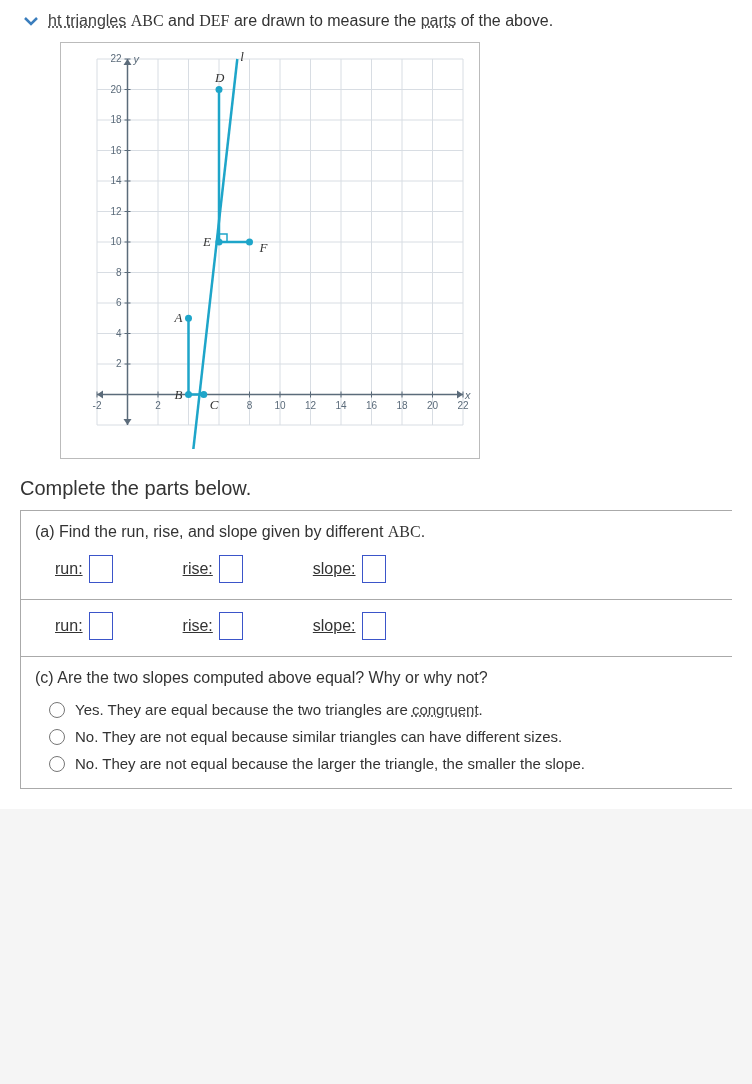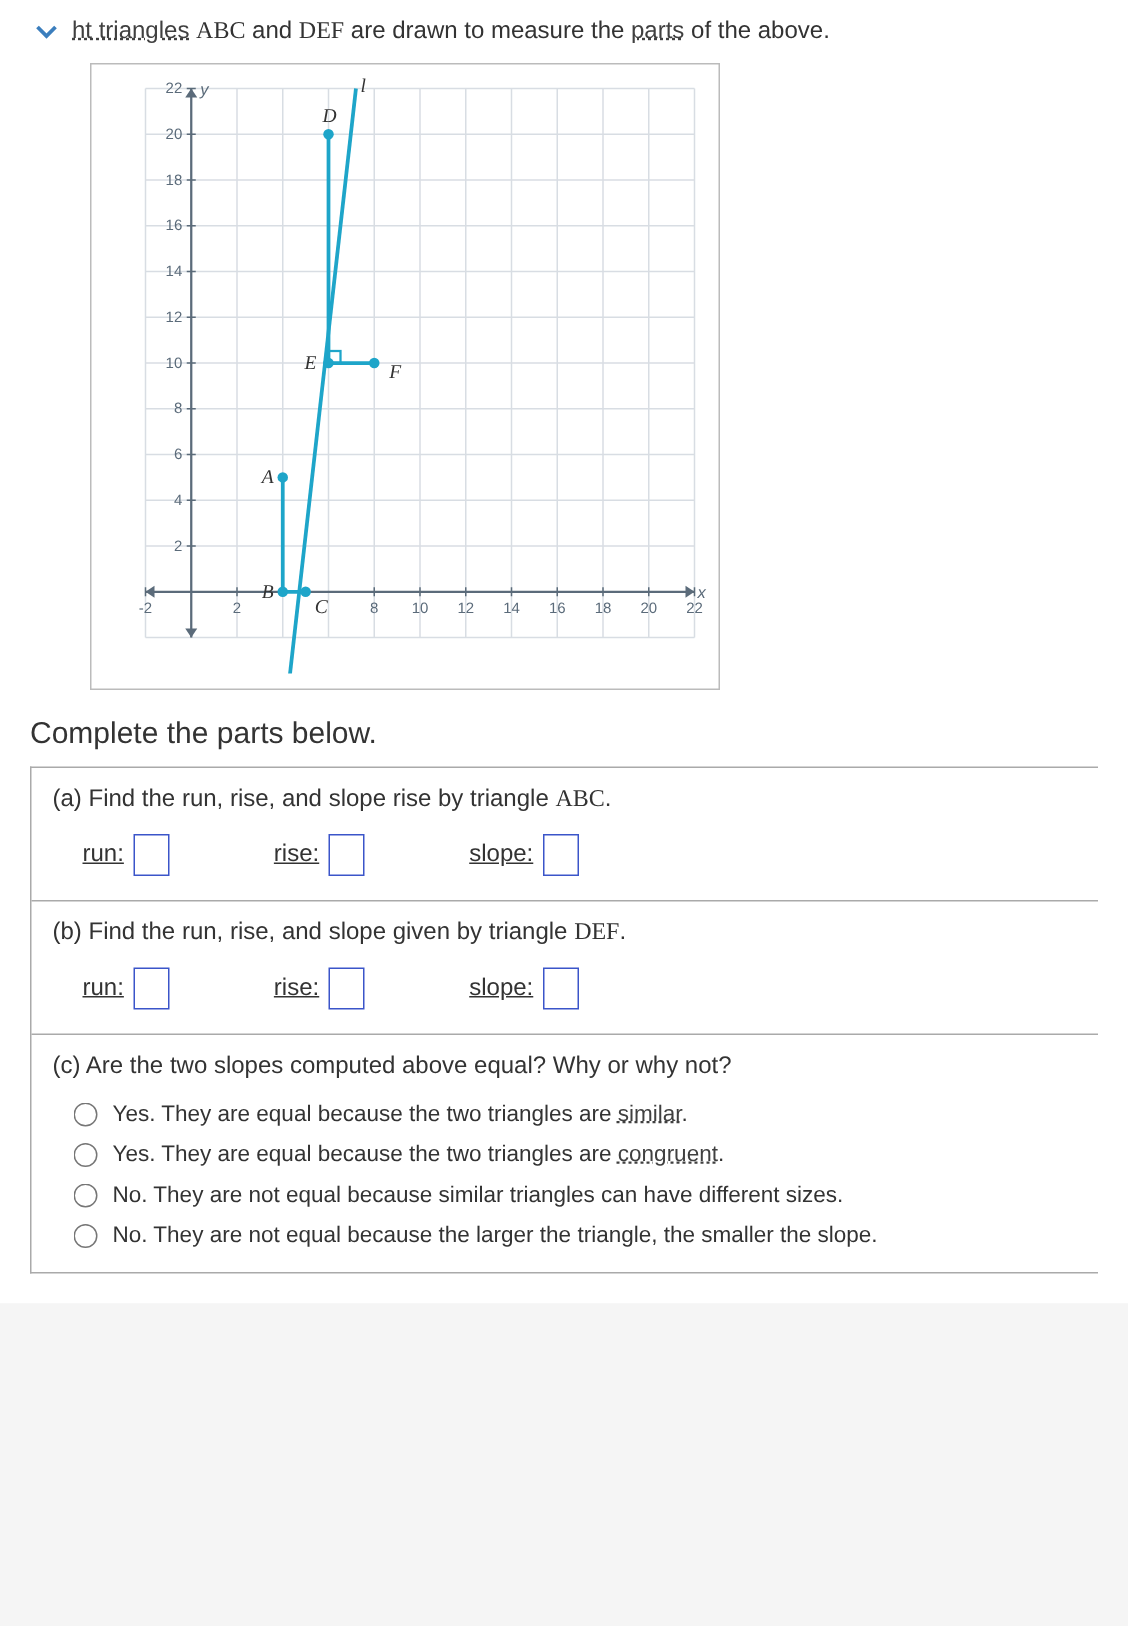--- a/index.html
+++ b/index.html
@@ -207,67 +207,58 @@
         <text x="192.5" y="203" font-size="13" font-style="italic" fill="#333" font-family="Georgia">F</text>
       </svg>
   </div>
 
   <p class="parts-below">Complete the parts below.</p>
 
   <div class="parts">
 
     <div class="part">
       <p class="question">
-        <span>(a) Find the run, rise, and slope rise by triangle </span><span class="math">ABC</span>.
+        <span>(a) Find the run, rise, and slope given by different </span><span class="math">ABC</span>.
       </p>
       <div class="inputs-row">
         <div class="input-group">
           <span>run:</span>
           <input class="small-input" style="">
         </div>
         <div class="input-group">
           <span>rise:</span>
           <input class="small-input" style="">
         </div>
         <div class="input-group">
           <span>slope:</span>
           <input class="small-input" style="">
         </div>
       </div>
     </div>
 
     <div class="part">
-      <p class="question">
-        <span>(b) Find the run, rise, and slope given by triangle </span><span class="math">DEF</span>.
-      </p>
       <div class="inputs-row">
         <div class="input-group">
           <span>run:</span>
           <input class="small-input" style="">
         </div>
         <div class="input-group">
           <span>rise:</span>
           <input class="small-input" style="">
         </div>
         <div class="input-group">
           <span>slope:</span>
           <input class="small-input" style="">
         </div>
       </div>
     </div>
 
     <div class="part">
       <p class="question">(c) Are the two slopes computed above equal? Why or why not?</p>
       <div class="options">
-        <label class="option">
-          <input type="radio" name="c" style="">
-          <span>
-            <span>Yes. They are equal because the two triangles are </span><span class="link">similar</span>.
-          </span>
-        </label>
         <label class="option">
           <input type="radio" name="c" style="">
           <span>
             <span>Yes. They are equal because the two triangles are </span><span class="link">congruent</span>.
           </span>
         </label>
         <label class="option">
           <input type="radio" name="c" style="">
           <span>No. They are not equal because similar triangles can have different sizes.</span>
         </label>

